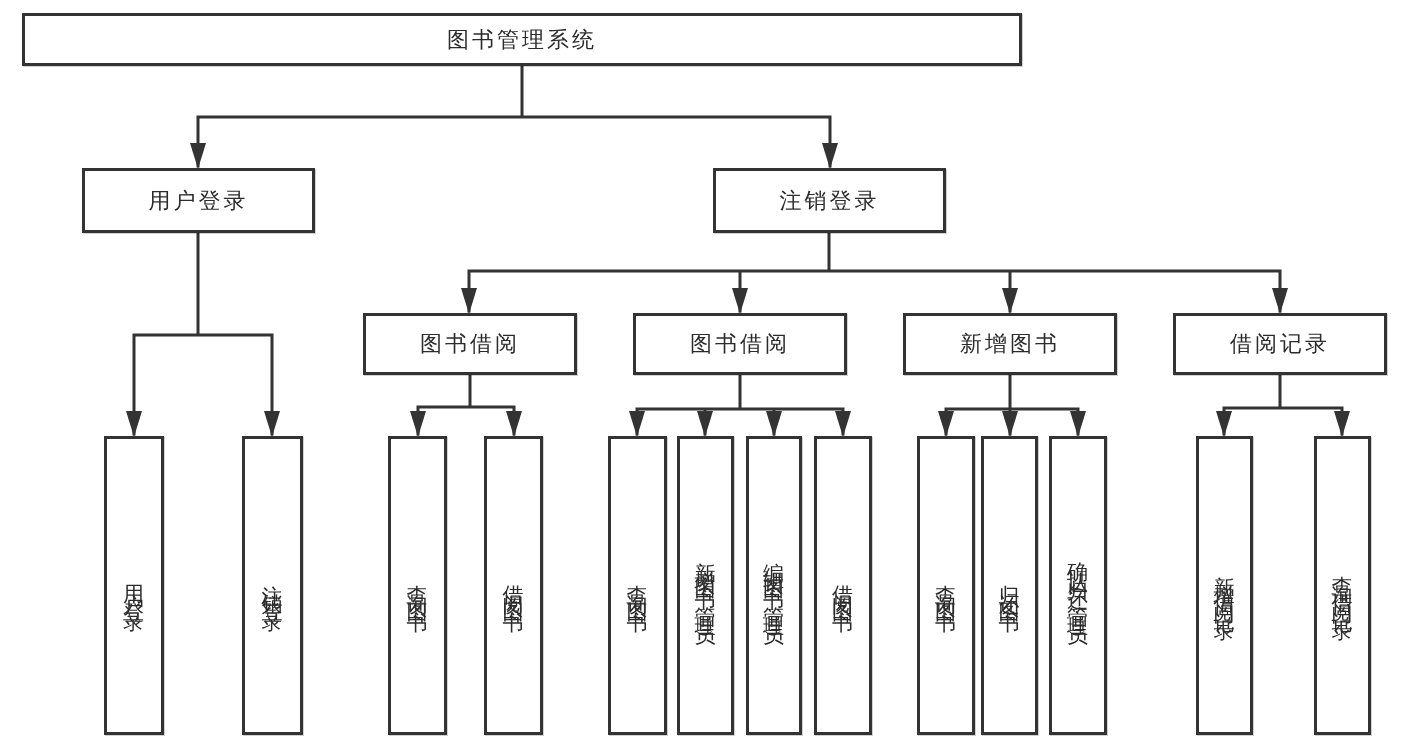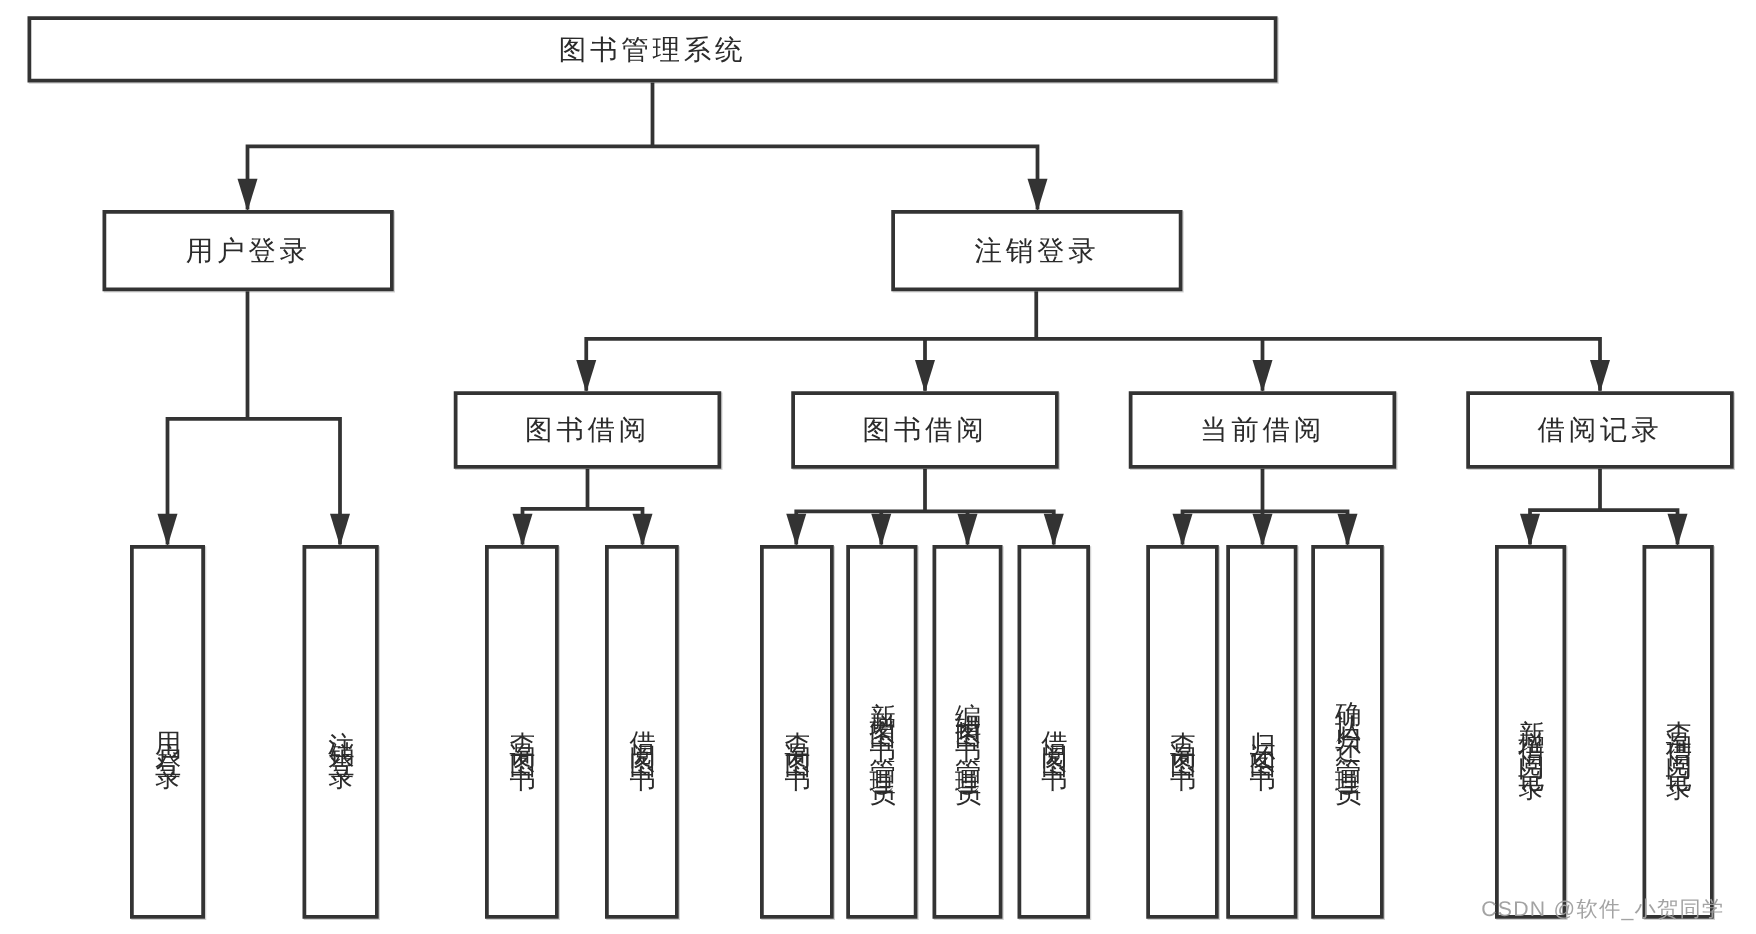--- a/index.html
+++ b/index.html
@@ -132,21 +132,21 @@
     <span>注销登录</span>
   </div>
 
   <div class="node hnode lvl3 n-new-book">
     <span>图书借阅</span>
   </div>
   <div class="node hnode lvl3 n-book-borrow">
     <span>图书借阅</span>
   </div>
   <div class="node hnode lvl3 n-current-borrow">
-    <span>当前借阅</span>
+    <span>新增图书</span>
   </div>
   <div class="node hnode lvl3 n-borrow-records">
     <span>借阅记录</span>
   </div>
 
   <div class="node vnode leaf lf1">
     <span>用户登录</span>
   </div>
   <div class="node vnode leaf lf2">
     <span>注销登录</span>
@@ -178,15 +178,14 @@
   <div class="node vnode leaf lf11">
     <span>确认归还（管理员）</span>
   </div>
   <div class="node vnode leaf lf12">
     <span>新增借阅记录</span>
   </div>
   <div class="node vnode leaf lf13">
     <span>查询借阅记录</span>
   </div>
 
-  <div class="watermark">CSDN @软件_小贺同学</div>
 
 </div>
 
 </body></html>

